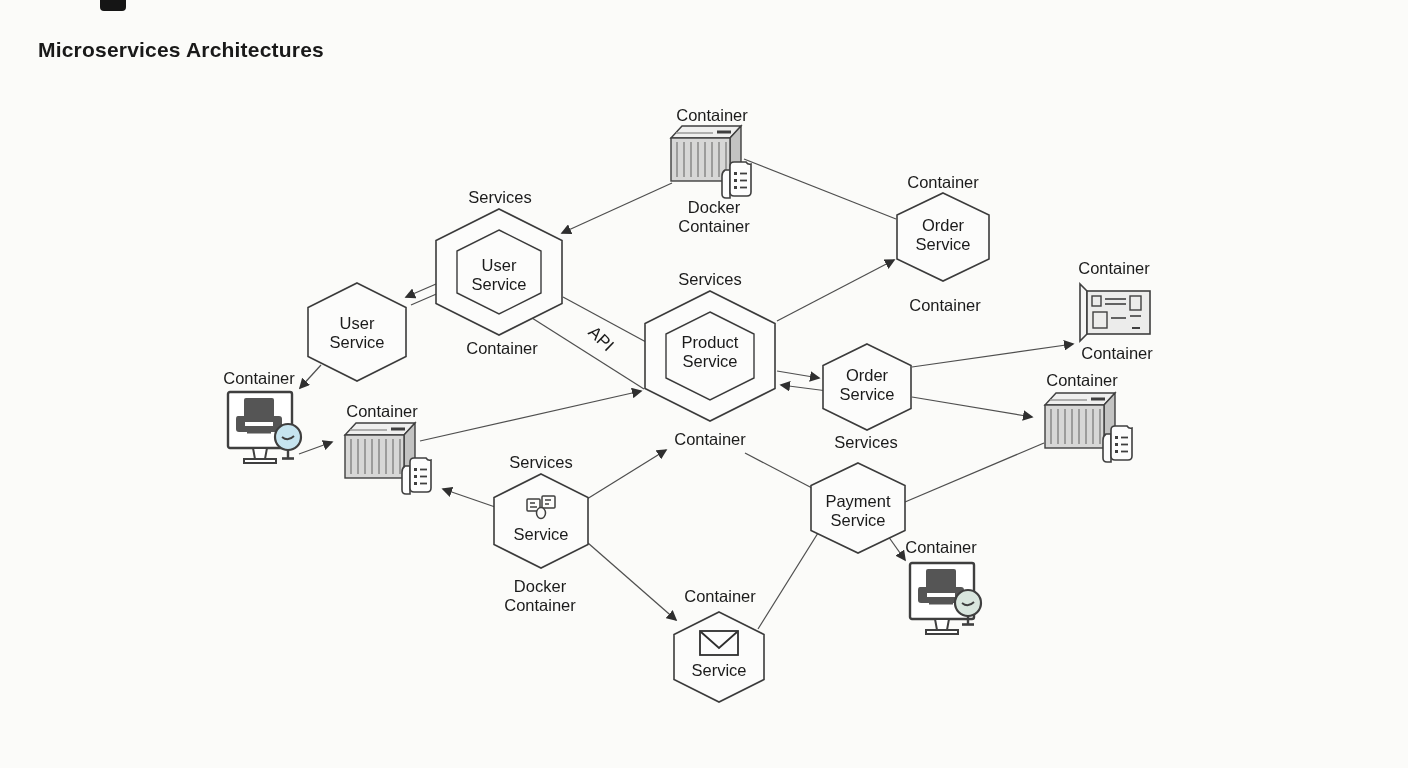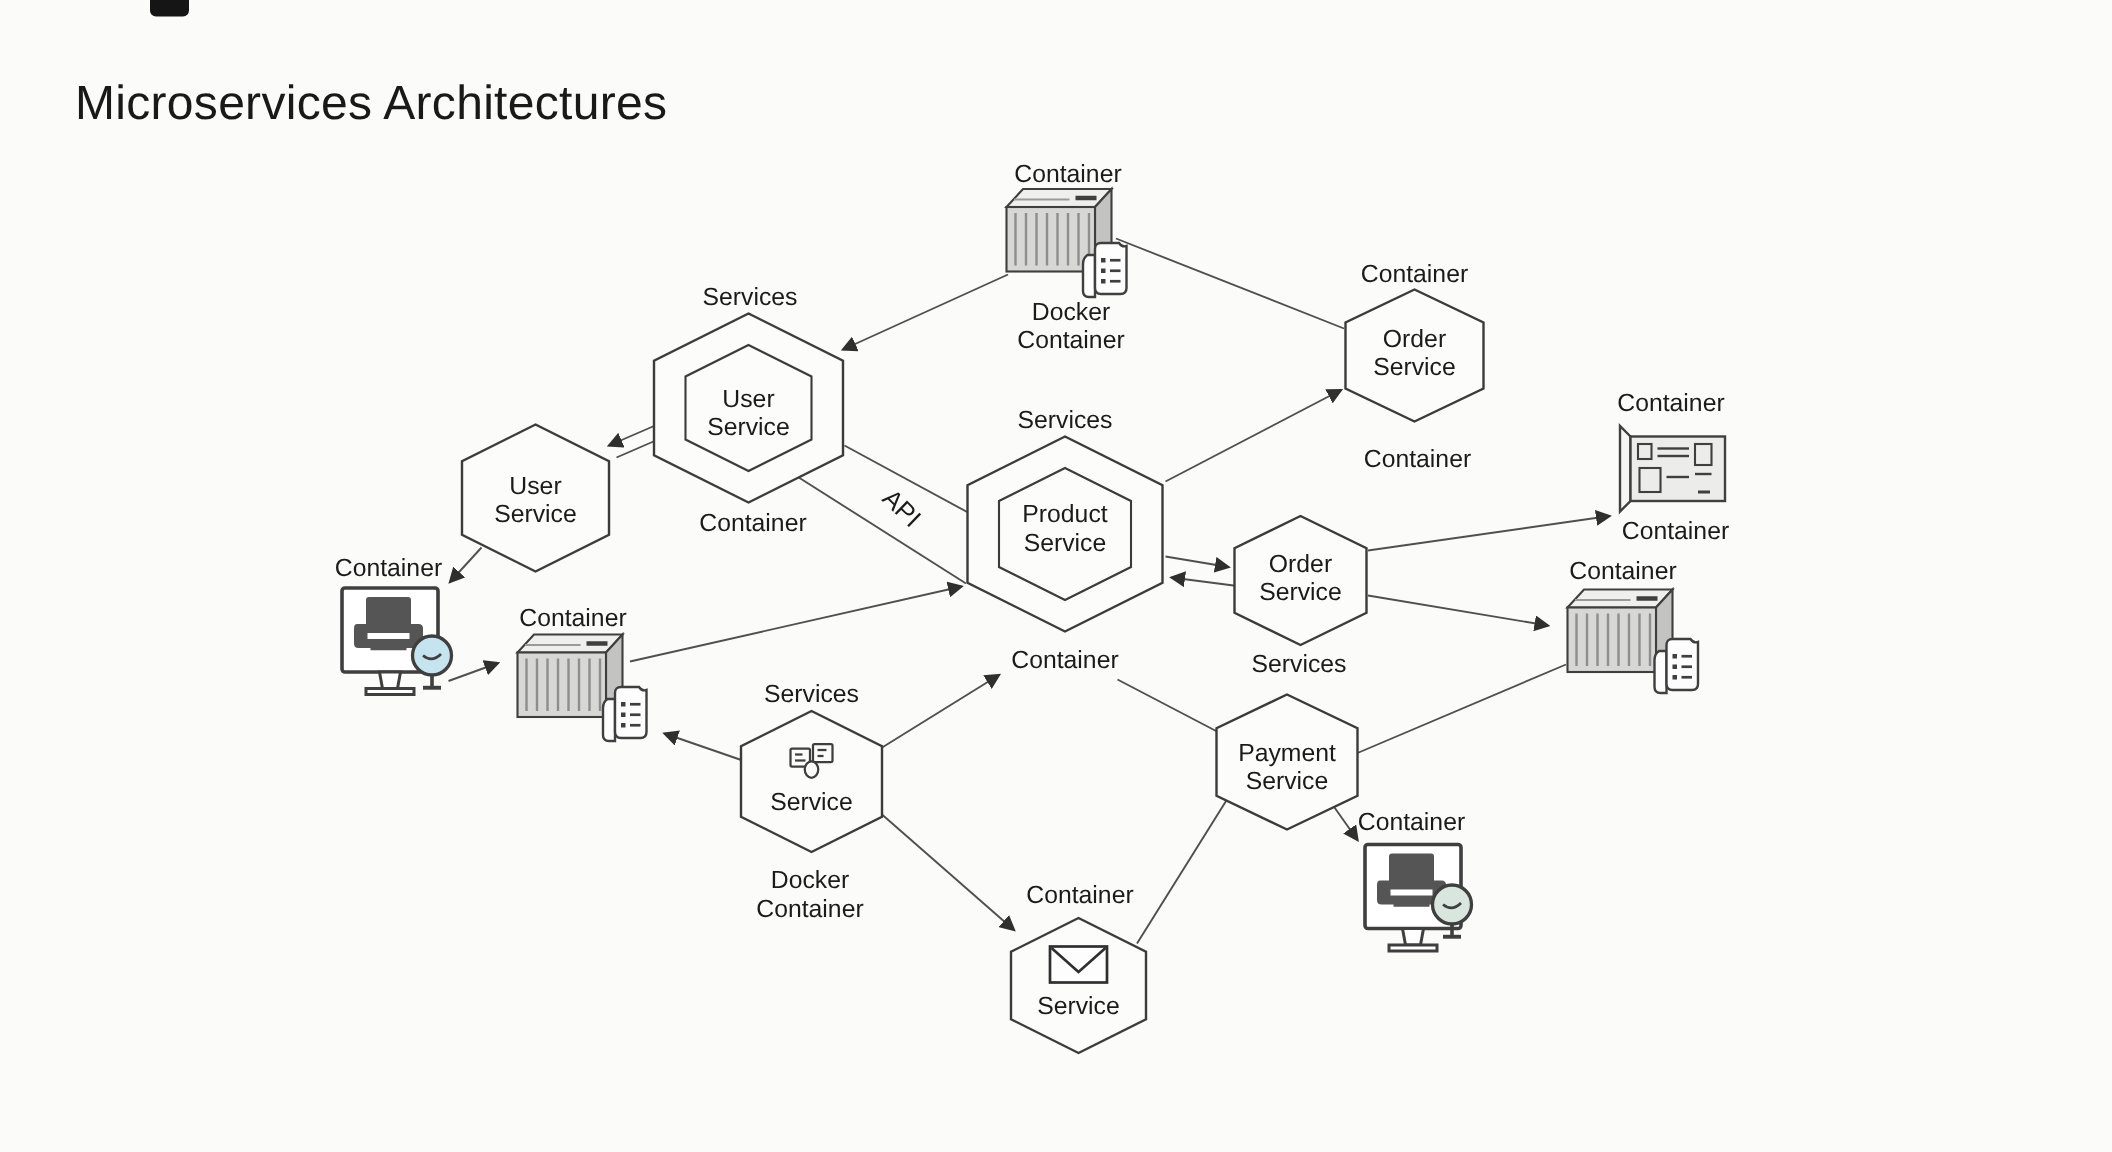--- a/index.html
+++ b/index.html
@@ -7,22 +7,22 @@
     width:1408px;height:768px;position:relative;overflow:hidden;
     background:#fbfbf9;
     font-family:"Liberation Sans","DejaVu Sans",sans-serif;
     color:#1b1b1b;
   }
   .artifact{
     position:absolute;left:100px;top:0;width:26px;height:11px;
     background:#151515;border-radius:0 0 4px 4px;
   }
   h1.page-title{
-    position:absolute;left:38px;top:38px;margin:12px;
-    font-size:32px;font-weight:400;letter-spacing:.2px;color:#191919;
+    position:absolute;left:38px;top:38px;margin:0;
+    font-size:21px;font-weight:700;letter-spacing:.2px;color:#191919;
   }
   svg{position:absolute;left:0;top:0;}
   .edge{stroke:#4f4f4f;stroke-width:1.25;fill:none;}
   .hex{fill:#fcfcfb;stroke:#3b3b3b;stroke-width:1.6;}
   .hex-inner{fill:#fcfcfb;stroke:#3b3b3b;stroke-width:1.4;}
   text{fill:#1b1b1b;}
   .node-text{font-size:16.5px;text-anchor:middle;}
   .label{font-size:16.5px;text-anchor:middle;}
   .api-label{font-size:17px;text-anchor:middle;}
 </style>

